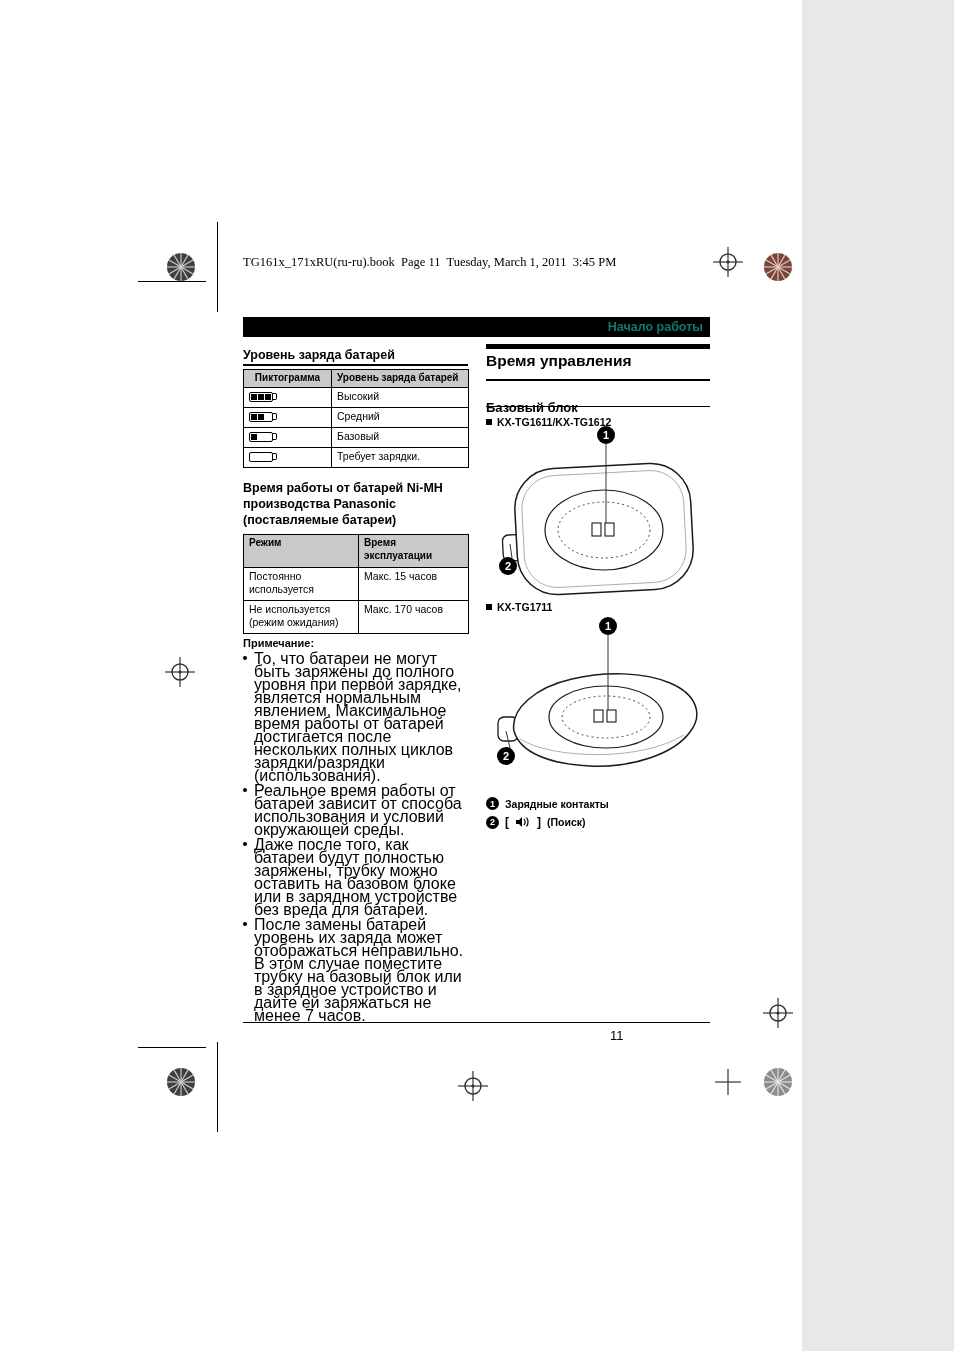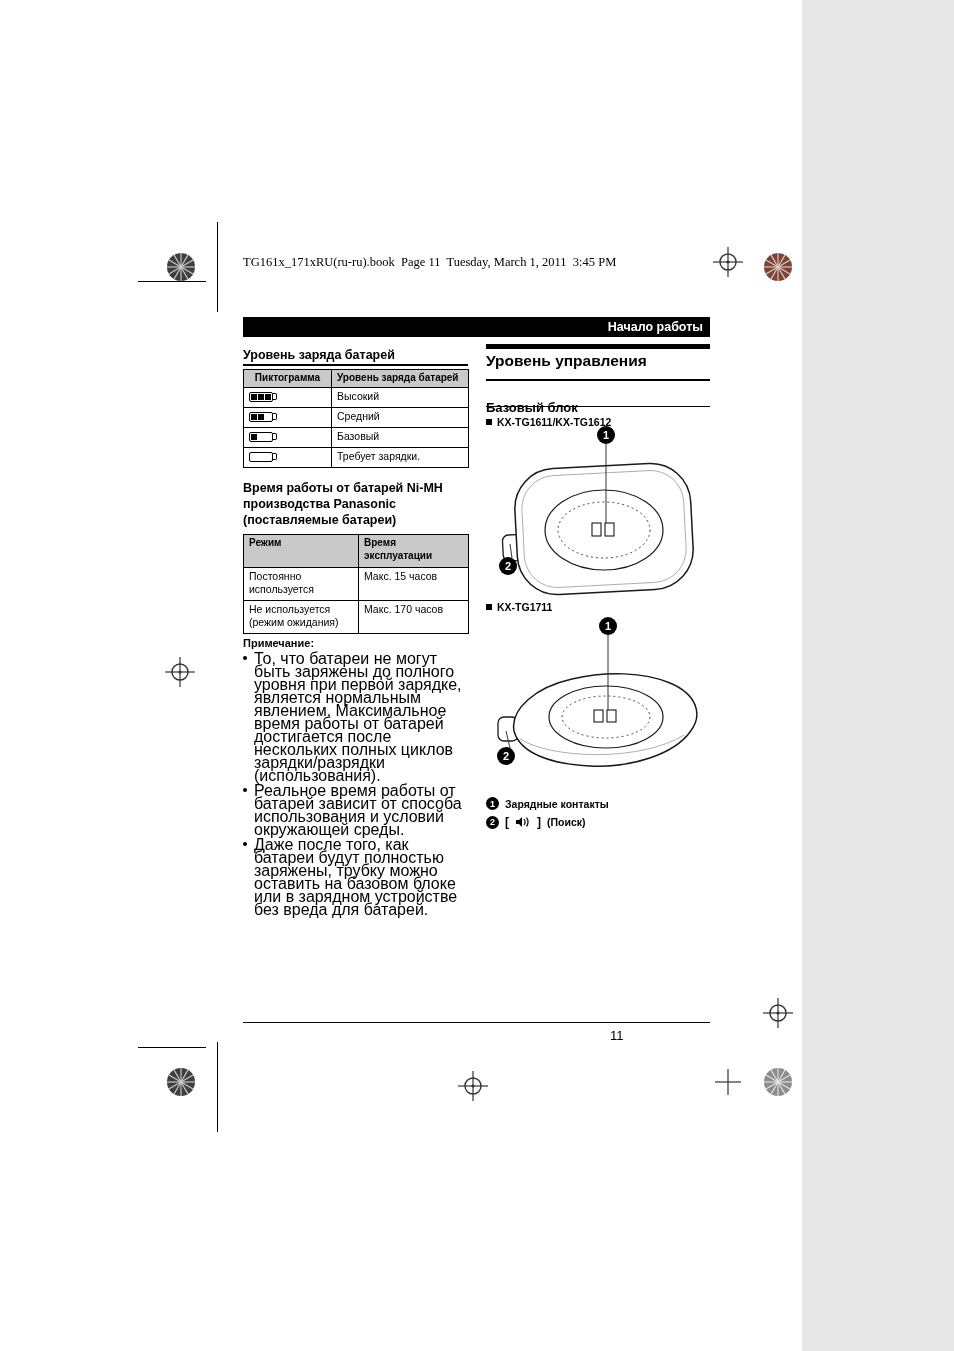--- a/index.html
+++ b/index.html
@@ -4,21 +4,21 @@
 <style>
   html,body{margin:0;padding:0;background:#e8e8e8;}
   .page{position:relative;width:802px;height:1351px;background:#ffffff;overflow:hidden;
         font-family:"Liberation Sans",sans-serif;color:#000;}
   .abs{position:absolute;}
   .vline{position:absolute;width:1px;background:#000;}
   .hline{position:absolute;height:1px;background:#000;}
   .jobline{position:absolute;left:243px;top:255px;font-family:"Liberation Serif",serif;
            font-size:12.5px;white-space:pre;}
   .secbar{position:absolute;left:243px;top:317px;width:467px;height:20px;background:#000;
-          color:#ffffff;font-weight:bold;font-size:12.5px;line-height:20px;text-align:right;
+          color:#0f766e;font-weight:bold;font-size:12.5px;line-height:20px;text-align:right;
           padding-right:7px;box-sizing:border-box;}
   .h1{font-weight:bold;font-size:12.5px;line-height:15px;}
   .rule{position:absolute;background:#000;}
   table.t{border-collapse:collapse;width:225px;font-size:10.5px;table-layout:fixed;}
   .t th,.t td{border:1px solid #000;padding:2px 5px;text-align:left;vertical-align:top;line-height:12.5px;}
   .t th{background:#c9c9c9;font-weight:bold;font-size:10px;}
   .icon-cell{text-align:center;vertical-align:middle;}
   .batt{display:inline-flex;align-items:center;}
   .bbody{width:24px;height:10px;border:1px solid #000;border-radius:2px;display:flex;gap:1px;
          padding:1px;box-sizing:border-box;}
@@ -266,24 +266,30 @@
           <span class="bdot"></span>
         </span>
       <span class="btx">Реальное время работы от батарей зависит от способа использования и условий окружающей среды.</span>
     </div>
     <div class="bi">
       <span class="dot">
           <span class="bdot"></span>
         </span>
       <span class="btx">Даже после того, как батареи будут полностью заряжены, трубку можно оставить на базовом блоке или в зарядном устройстве без вреда для батарей.</span>
     </div>
+    <div class="bi">
+      <span class="dot">
+          <span class="bdot"></span>
+        </span>
+      <span class="btx">После замены батарей уровень их заряда может отображаться неправильно. В этом случае поместите трубку на базовый блок или в зарядное устройство и дайте ей заряжаться не менее 7 часов.</span>
+    </div>
   </div>
 
   <div class="rule" style="left:486px;top:344px;width:224px;height:5px;"></div>
-  <div class="rtitle">Уровень управления</div>
+  <div class="rtitle">Время управления</div>
   <div class="rule" style="left:486px;top:379px;width:224px;height:1.5px;"></div>
   <div class="rsub">Базовый блок</div>
   <div class="rule" style="left:486px;top:406px;width:224px;height:1px;"></div>
 
   <div class="model" style="top:416px;">
     <span class="sq"></span>
     <span>KX-TG1611/KX-TG1612</span>
   </div>
 
   <svg class="abs" style="left:490px;top:424px;" width="222" height="180" viewBox="0 0 222 180">

